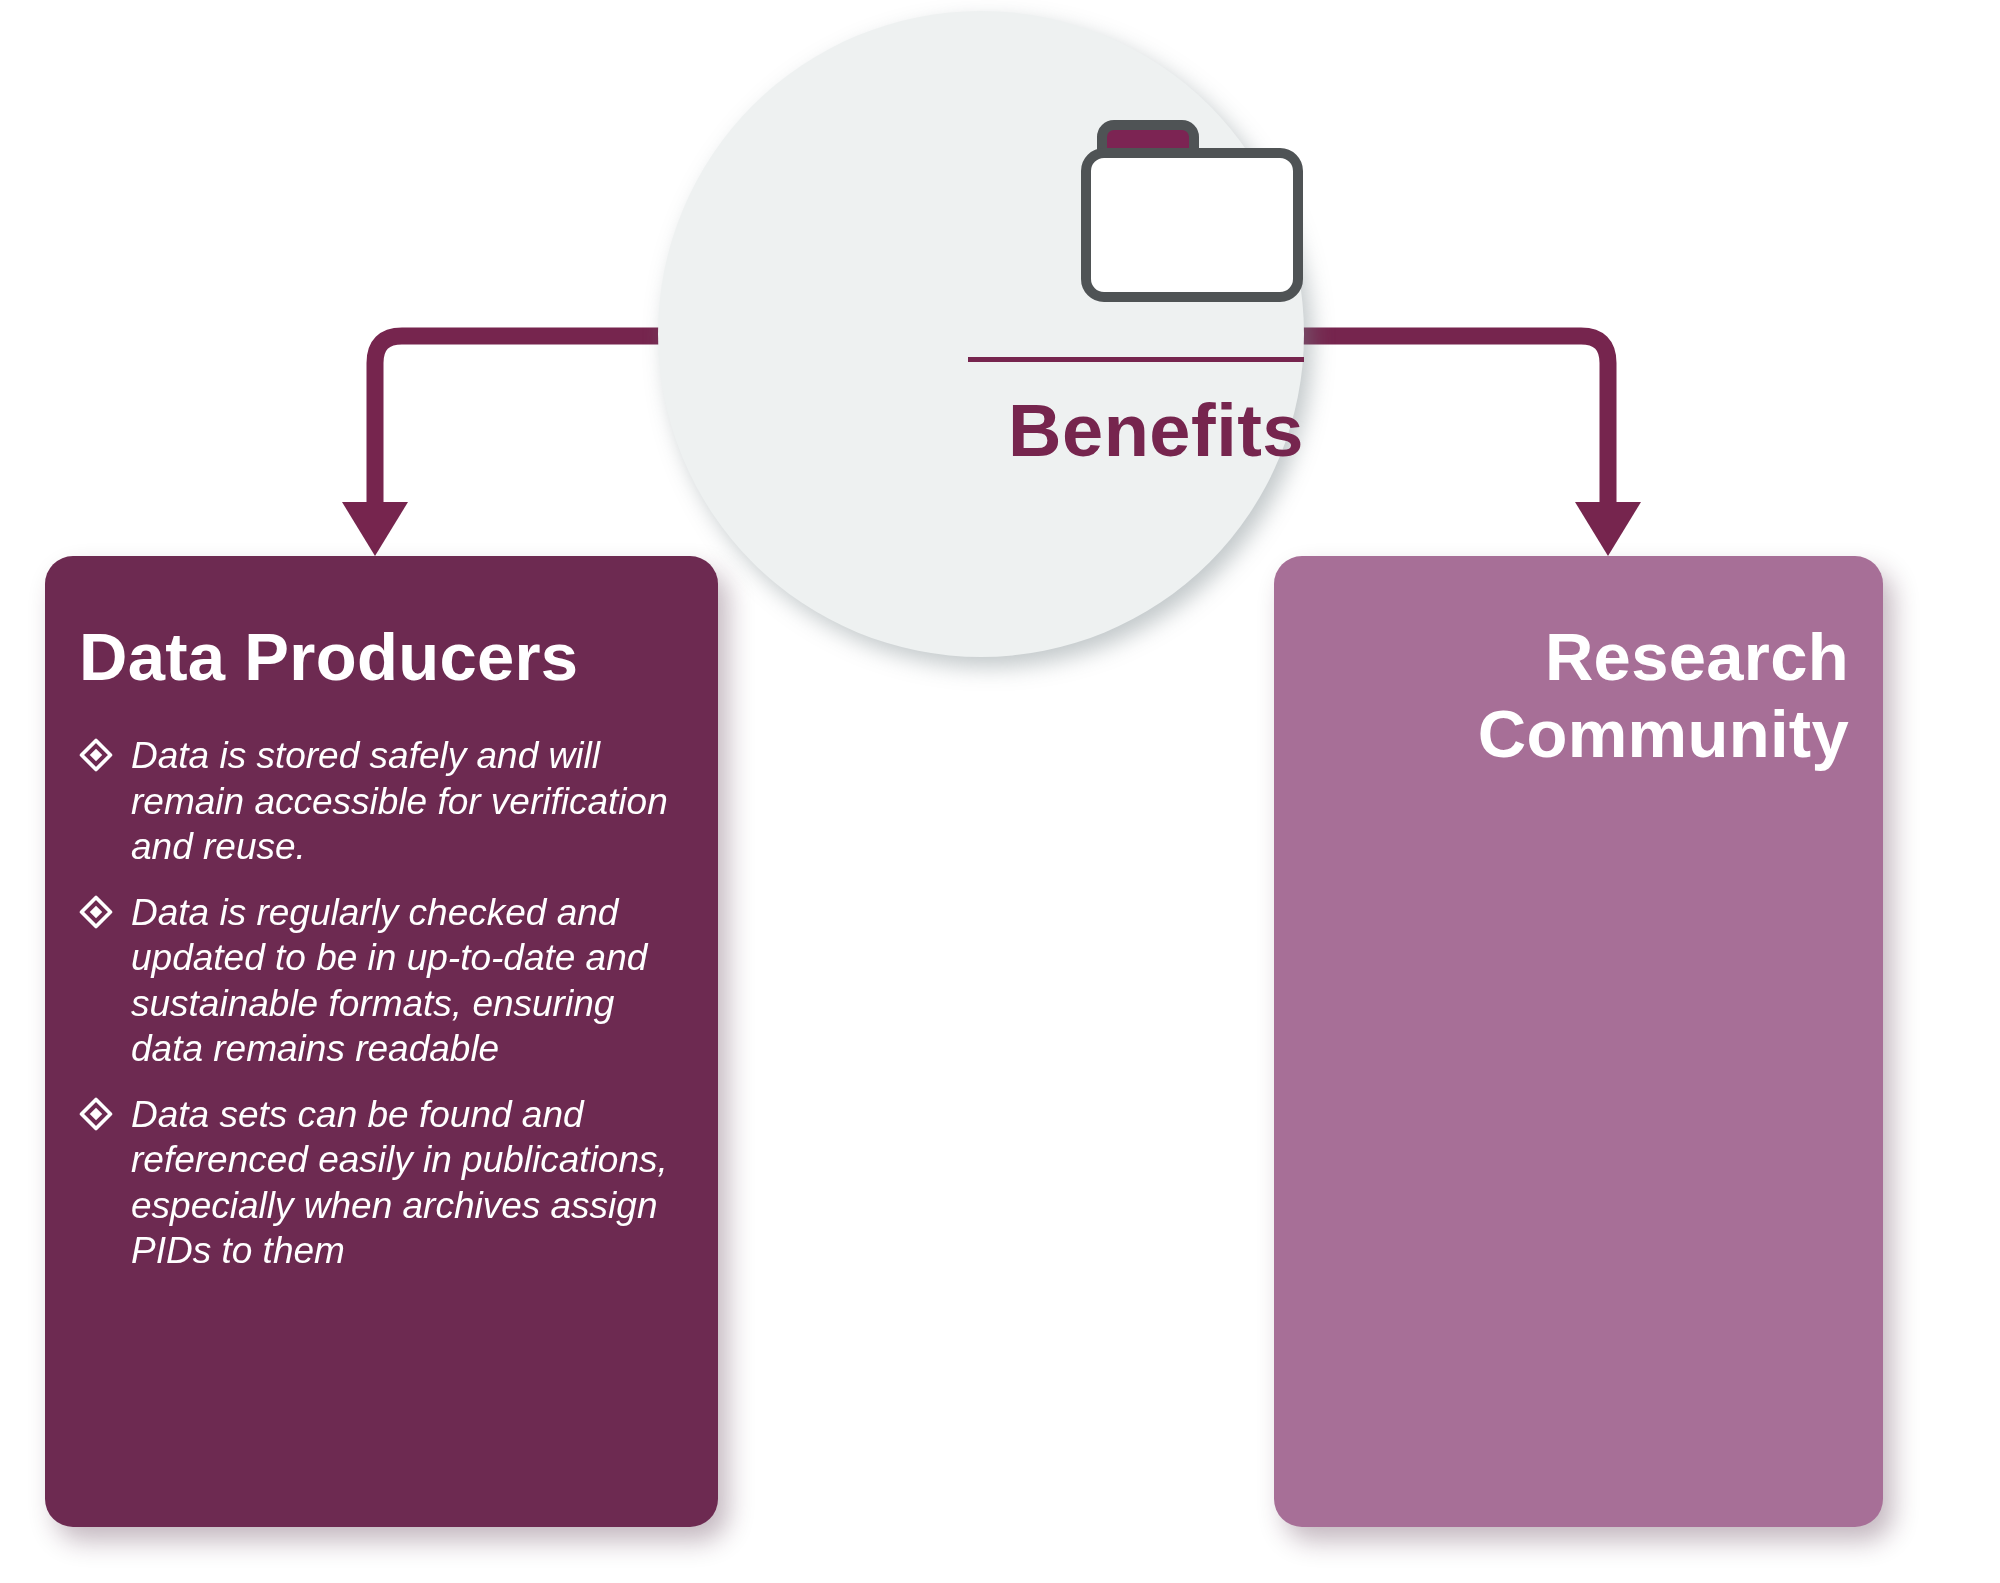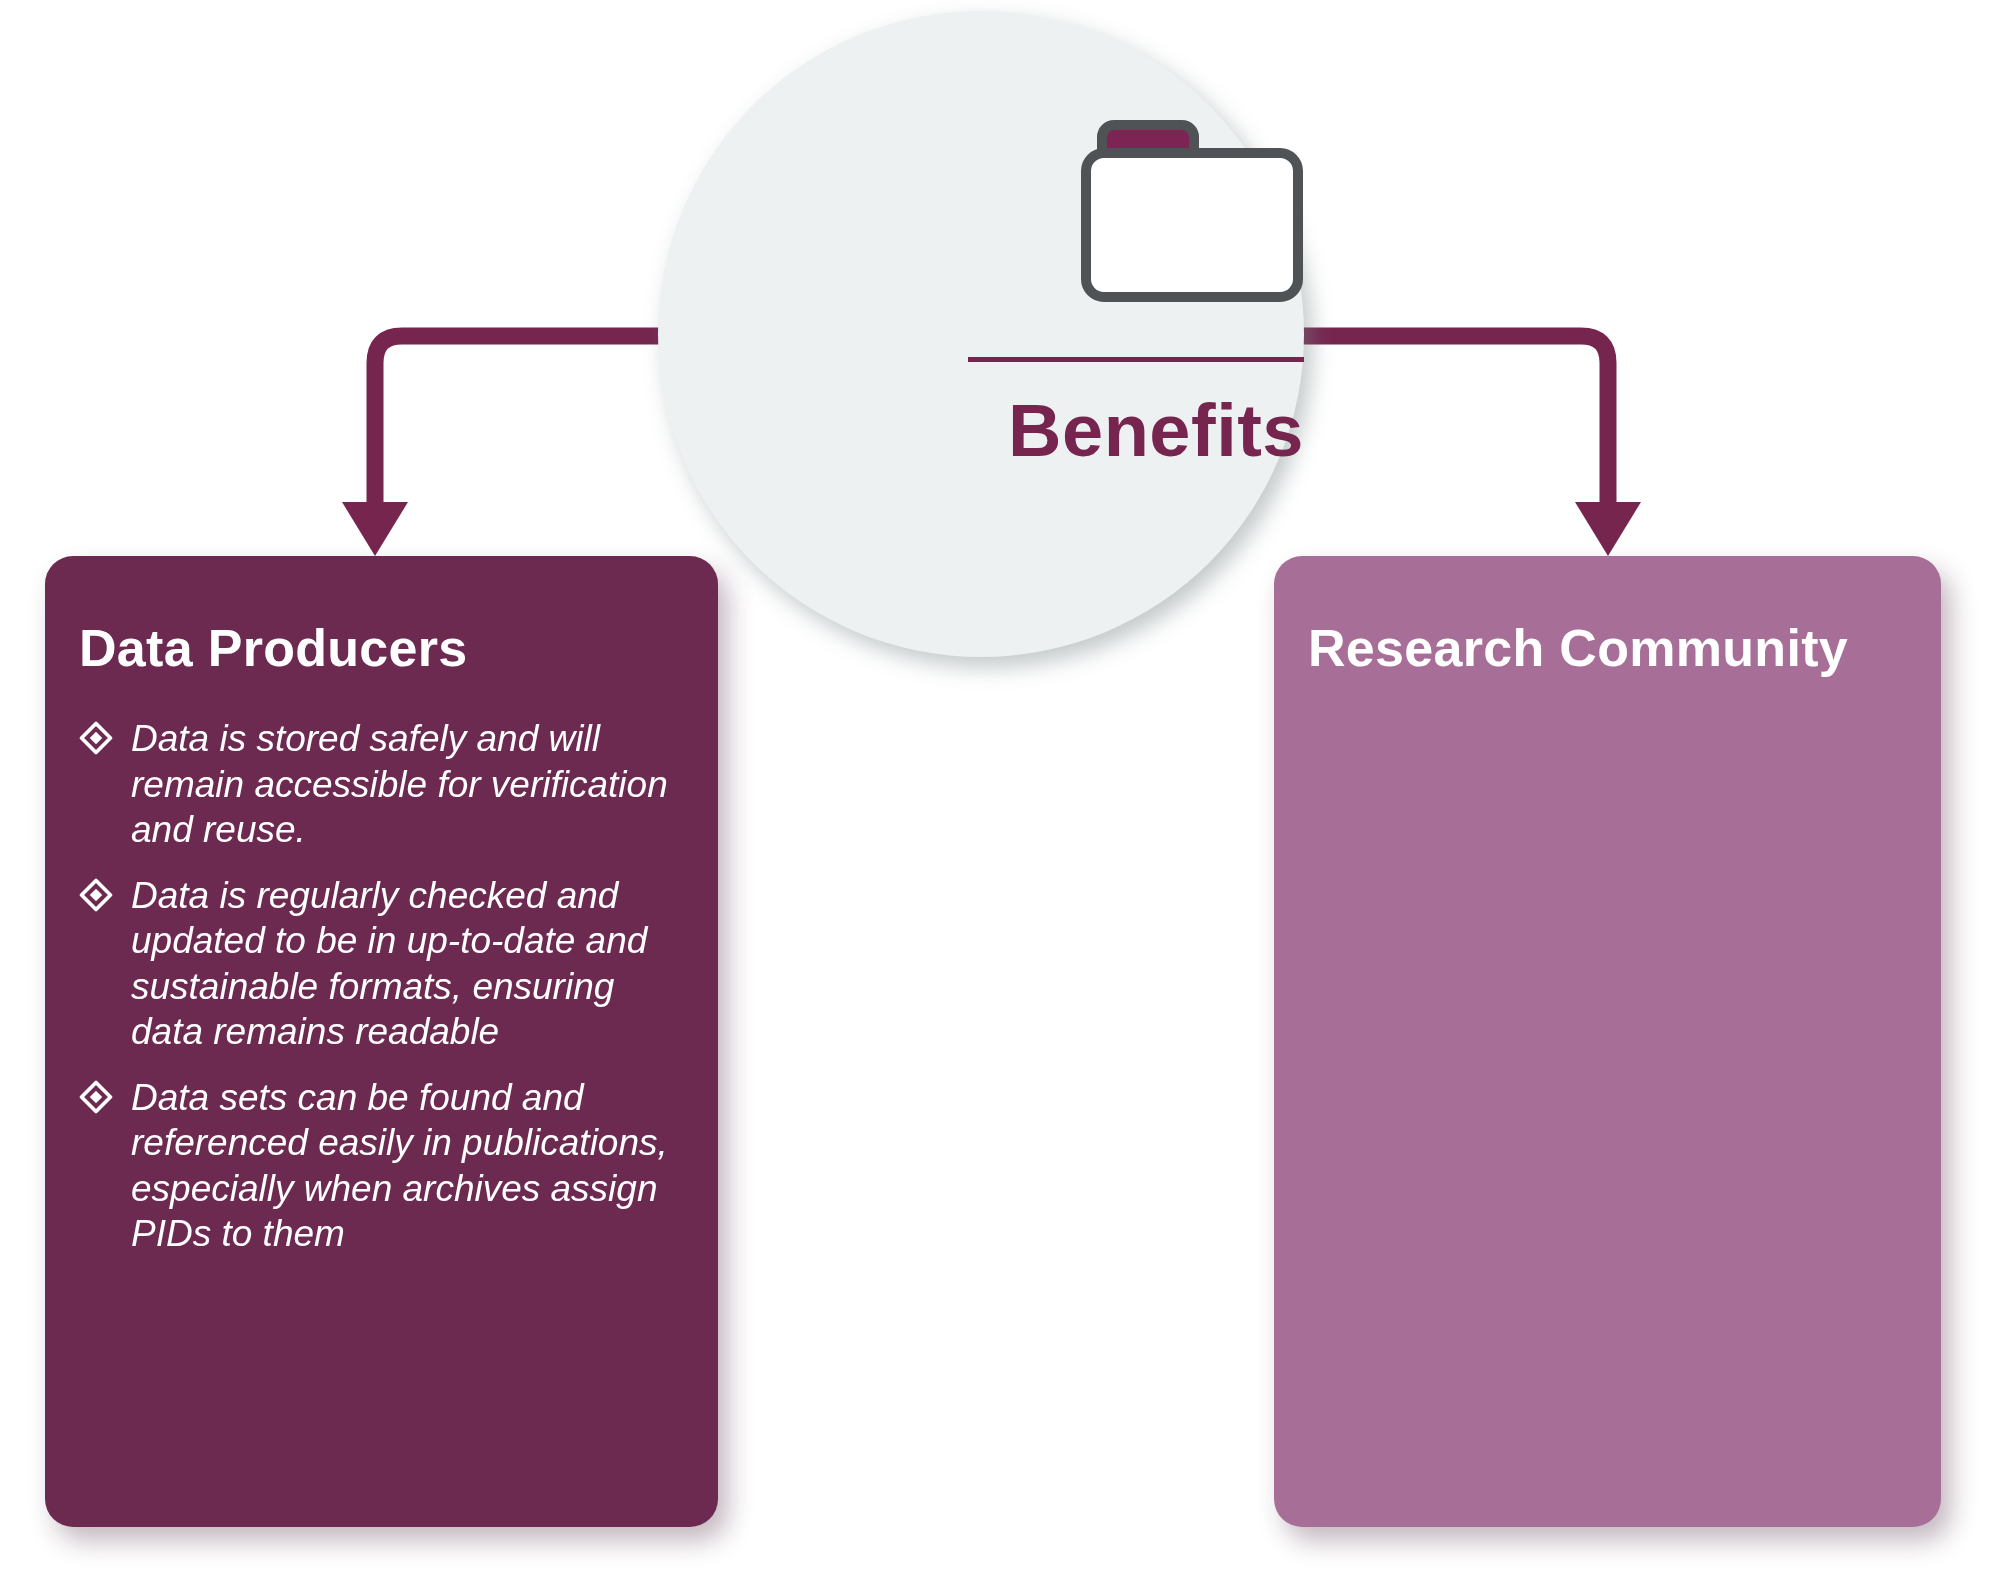--- a/index.html
+++ b/index.html
@@ -68,23 +68,23 @@
     top: 556px;
     width: 673px;
     height: 971px;
     border-radius: 28px;
     padding: 62px 34px 40px 34px;
     color: #ffffff;
     z-index: 3;
     box-shadow: 10px 14px 26px rgba(60, 20, 45, 0.30);
   }
   .card-left  { left: 45px;   background: #6d2a51; }
-  .card-right { left: 1274px; background: #a76f97; width: 667px; }
+  .card-right { left: 1274px; background: #a76f97; width: 609px; text-align: right; }
   .card-title {
-    font-size: 52px;
+    font-size: 67px;
     font-weight: 700;
     color: #ffffff;
     margin-bottom: 38px;
     letter-spacing: 0.3px;
   }
   .bullets {
     list-style: none;
   }
   .bullet-item {
     display: flex;

